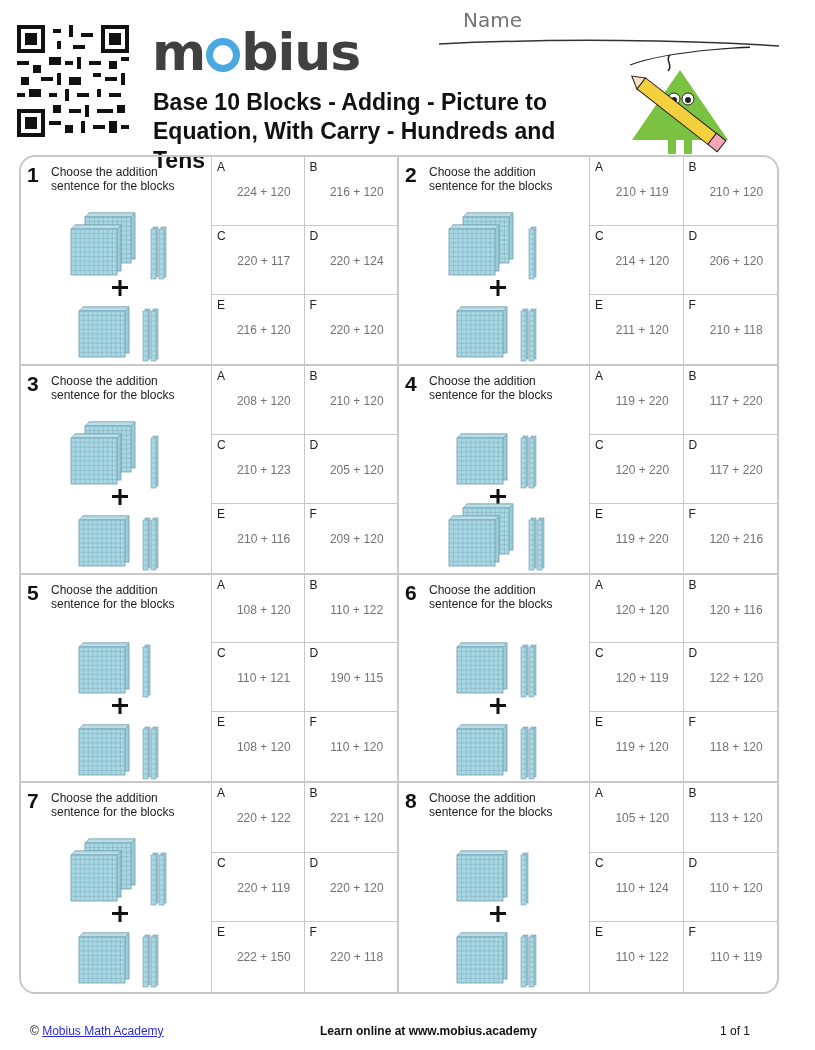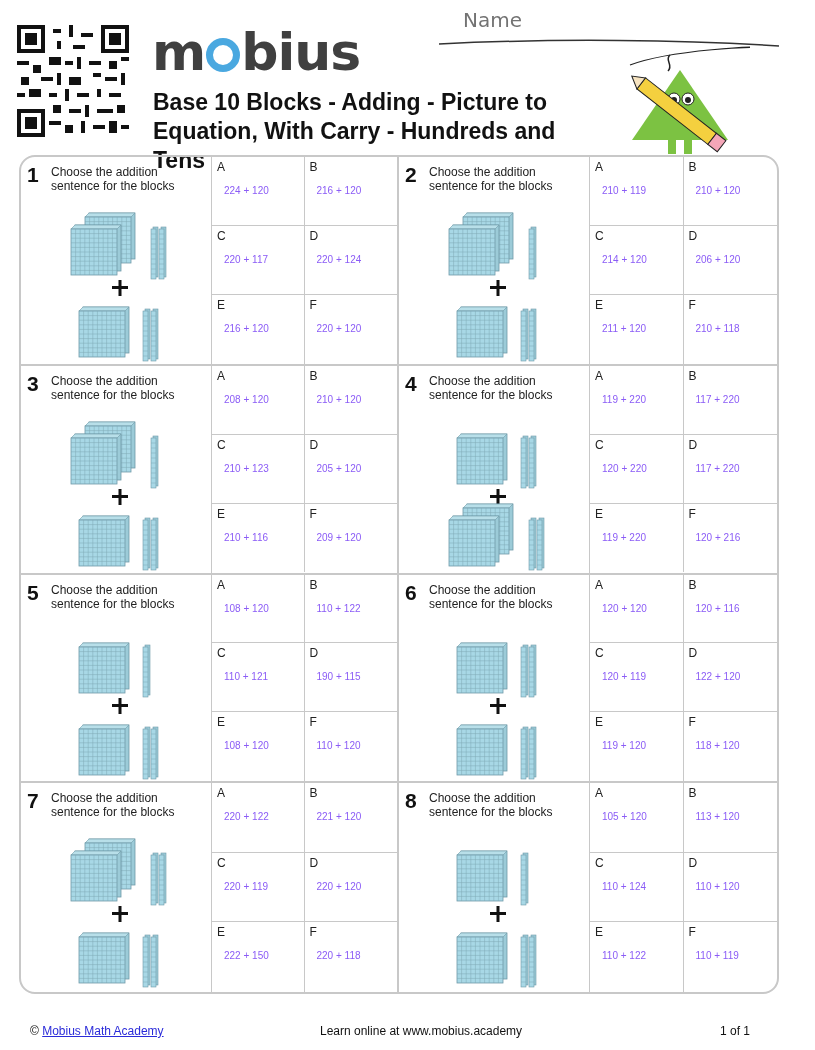--- a/index.html
+++ b/index.html
@@ -18,25 +18,25 @@
   .q:nth-last-child(-n+2) { border-bottom:none; }
   .qleft { width:190px; position:relative; border-right:1px solid #c8c8c8; }
   .qnum { position:absolute; left:6px; top:6px; font-size:21px; font-weight:bold; }
   .qprompt { position:absolute; left:30px; top:8px; width:155px; font-size:12px; line-height:14px; color:#222; }
   .blocks { position:absolute; left:0; top:50px; width:190px; height:160px; }
   .opts { flex:1; display:grid; grid-template-columns:1fr 1fr; grid-template-rows:repeat(3,1fr); }
   .opt { position:relative; border-right:1px solid #c8c8c8; border-bottom:1px solid #c8c8c8; cursor:pointer; }
   .opt:nth-child(2n) { border-right:none; }
   .opt:nth-last-child(-n+2) { border-bottom:none; }
   .opt .letter { position:absolute; left:5px; top:3px; font-size:12px; color:#222; }
-  .opt .eq { position:absolute; left:0; right:0; top:28px; font-size:10px; color:#8b5cf6; padding-left:12px; }
+  .opt .eq { position:absolute; left:0; right:0; top:28px; text-align:center; font-size:12px; color:#737373; padding-left:12px; }
   .footer { position:absolute; top:1024px; left:0; width:815px; font-size:12px; }
   .footer .left { position:absolute; left:30px; }
   .footer .left a { color:#1a0dab; color:#2b2bd9; }
-  .footer .mid { position:absolute; left:320px; }
+  .footer .mid { position:absolute; left:320px;font-weight:bold; }
   .footer .right { position:absolute; left:720px; }
 </style>
 </head>
 <body>
 
 <svg class="qr" viewBox="0 0 28 28">
   <rect width="28" height="28" fill="#fff"></rect>
   <g fill="#111">
     <rect x="0" y="0" width="7" height="7"></rect>
       <rect x="1" y="1" width="5" height="5" fill="#fff"></rect>

